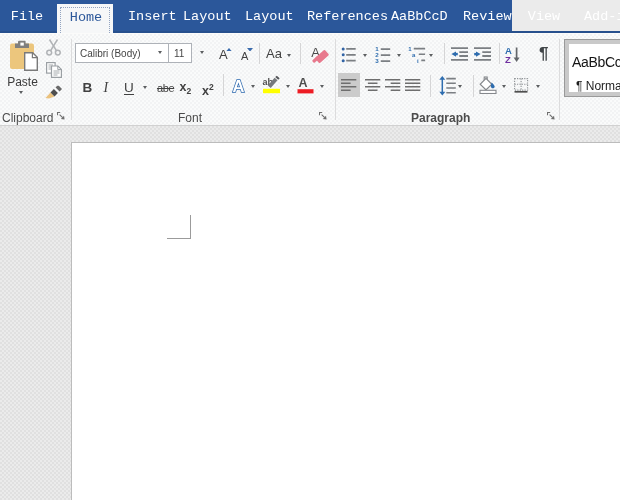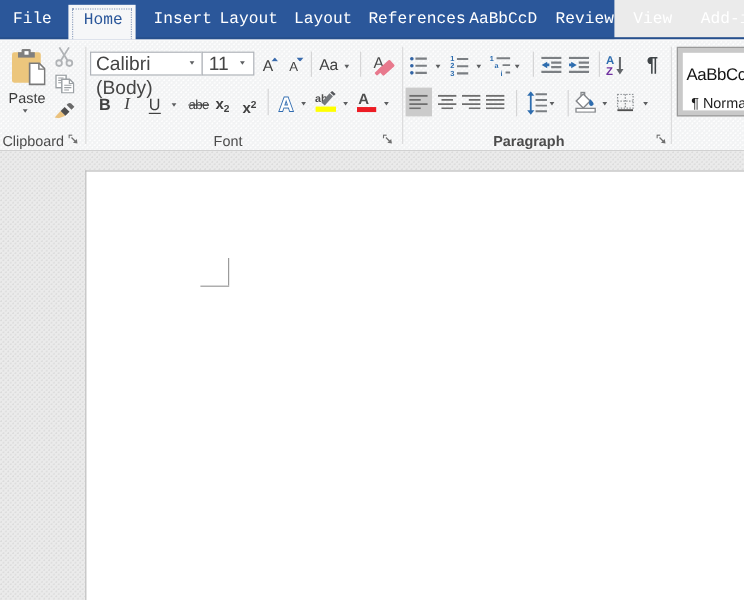--- a/index.html
+++ b/index.html
@@ -17,21 +17,21 @@
 
 
 #ribbon { position:absolute; left:0; top:33px; width:620px; height:93px; background:#f2f3f4;
   background-image: radial-gradient(circle at 1px 1px, #ffffff .6px, rgba(255,255,255,0) .9px), radial-gradient(circle at 1px 1px, #ffffff .6px, rgba(255,255,255,0) .9px);
   background-size:4px 4px, 4px 4px; background-position:0 0, 2px 2px;
   border-top:1px solid #fbfbfa; border-bottom:1px solid #d1d1d1; }
 .gsep { position:absolute; width:1px; background:#dcdcdd; top:39px; height:81px; }
 .glabel { position:absolute; top:111px; height:12px; font-size:12px; color:#4c4c4c; white-space:nowrap; }
 .isep { position:absolute; width:1px; background:#d5d5d6; }
 .dd { position:absolute; width:0; height:0; border-left:2.8px solid transparent; border-right:2.8px solid transparent; border-top:3.6px solid #5c5e60; }
-.combo { position:absolute; background:#fff; border:1px solid #aeb2b8; color:#454545; font-size:16px; line-height:20px; }
+.combo { position:absolute; background:#fff; border:1px solid #aeb2b8; color:#454545; font-size:10px; line-height:20px; }
 .t { position:absolute; color:#414141; white-space:nowrap; }
 
 
 #docarea { position:absolute; left:0; top:126px; width:620px; height:374px; background:#ebebeb;
   background-image: radial-gradient(circle at 1px 1px, #dadada .6px, rgba(255,255,255,0) .9px), radial-gradient(circle at 1px 1px, #dadada .6px, rgba(255,255,255,0) .9px);
   background-size:4px 4px, 4px 4px; background-position:0 0, 2px 2px; }
 #page { position:absolute; left:71px; top:16px; width:549px; height:358px; background:#fff; border-top:1px solid #bcbcbc; border-left:1px solid #bcbcbc; }
 .crop { position:absolute; background:#9b9b9b; }
 </style>
 </head>
@@ -97,21 +97,21 @@
   <path d="M10.6 2.4 l4 4 2.4-2.4 -2.7-2.7 c-1-1-2.7-.3-3.7 1.1z" fill="#6a6a6a"></path>
 </svg>
 <div class="glabel" style="left:2px;">Clipboard</div>
 <svg class="abs" style="left:57px;top:112px;" width="8" height="8" viewBox="0 0 8 8">
   <path d="M0.5 3.2 V0.5 H3.2 M2.6 2.6 l3.1 3.1" stroke="#6f6f6f" stroke-width="1.1" fill="none"></path>
     <path d="M7.6 7.6 L7 3.8 L3.8 7 z" fill="#6f6f6f"></path>
 </svg>
 
 <div class="combo" style="left:75px;top:43px;width:94px;height:20px;padding-left:4px;">Calibri (Body)</div>
 <div class="dd" style="left:158px;top:51px;"></div>
-<div class="combo" style="left:168px;top:43px;width:44px;height:20px;padding-left:5px;">11</div>
+<div class="combo" style="left:168px;top:43px;width:24px;height:20px;padding-left:5px;">11</div>
 <div class="dd" style="left:200px;top:51px;"></div>
 <div class="t" style="left:219px;top:48px;font-size:13px;line-height:13px;">A</div>
 <svg class="abs" style="left:225.5px;top:47.5px;" width="6" height="3.5" viewBox="0 0 6 3.5">
     <path d="M3 0 L6 3.5 H0 z" fill="#3a6bad"></path>
   </svg>
 <div class="t" style="left:241px;top:51px;font-size:11px;line-height:11px;">A</div>
 <svg class="abs" style="left:247px;top:47.5px;" width="6" height="3.5" viewBox="0 0 6 3.5">
     <path d="M0 0 h6 L3 3.5 z" fill="#3a6bad"></path>
   </svg>
 <div class="isep" style="left:259px;top:43px;height:21px;"></div>

